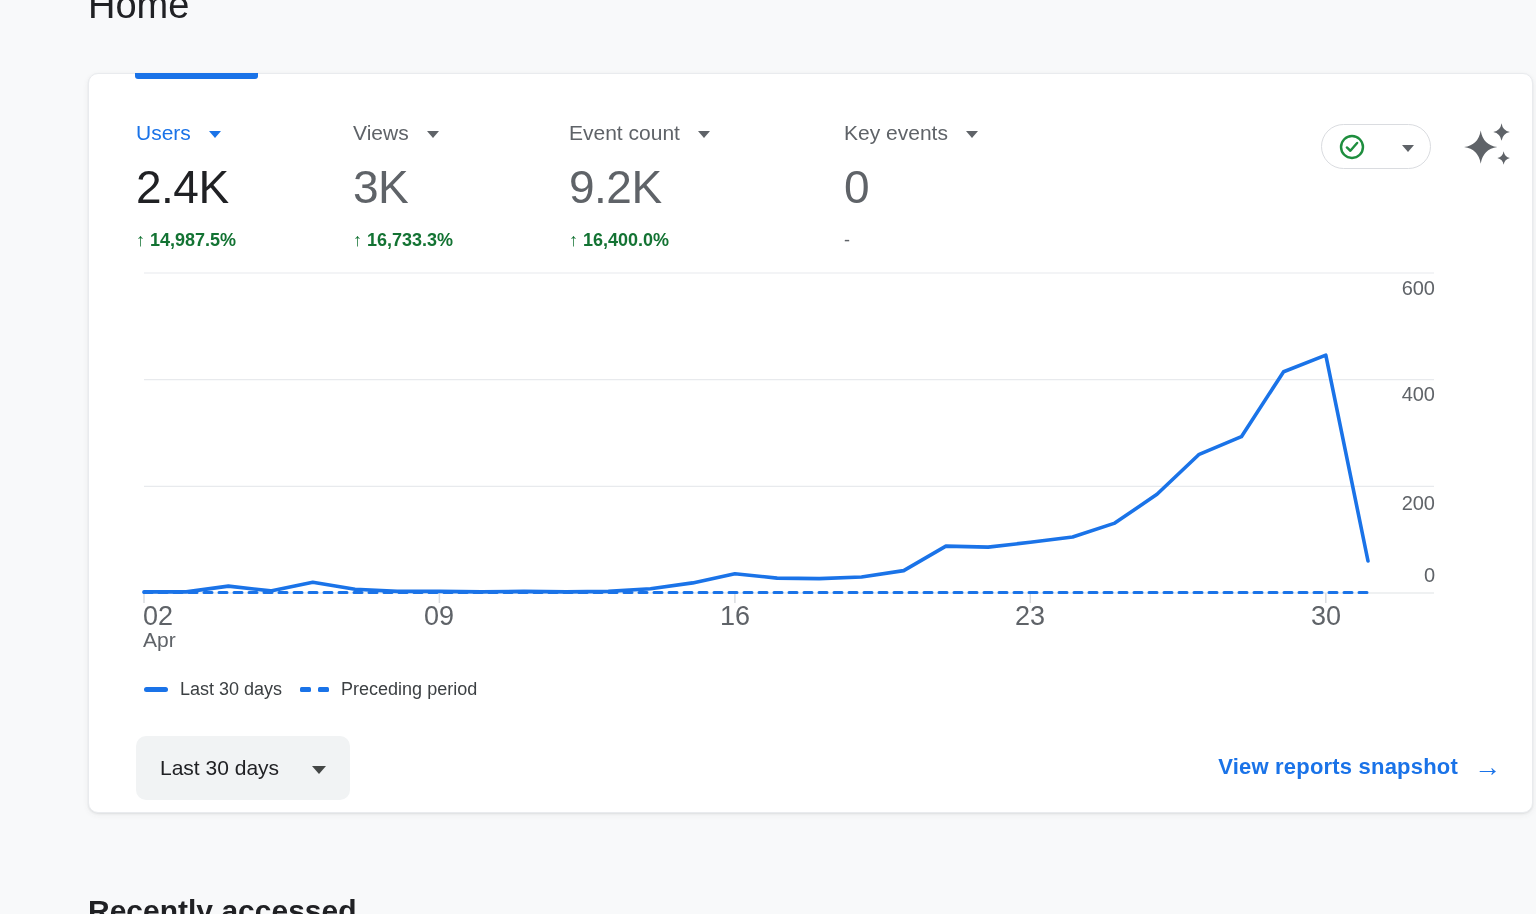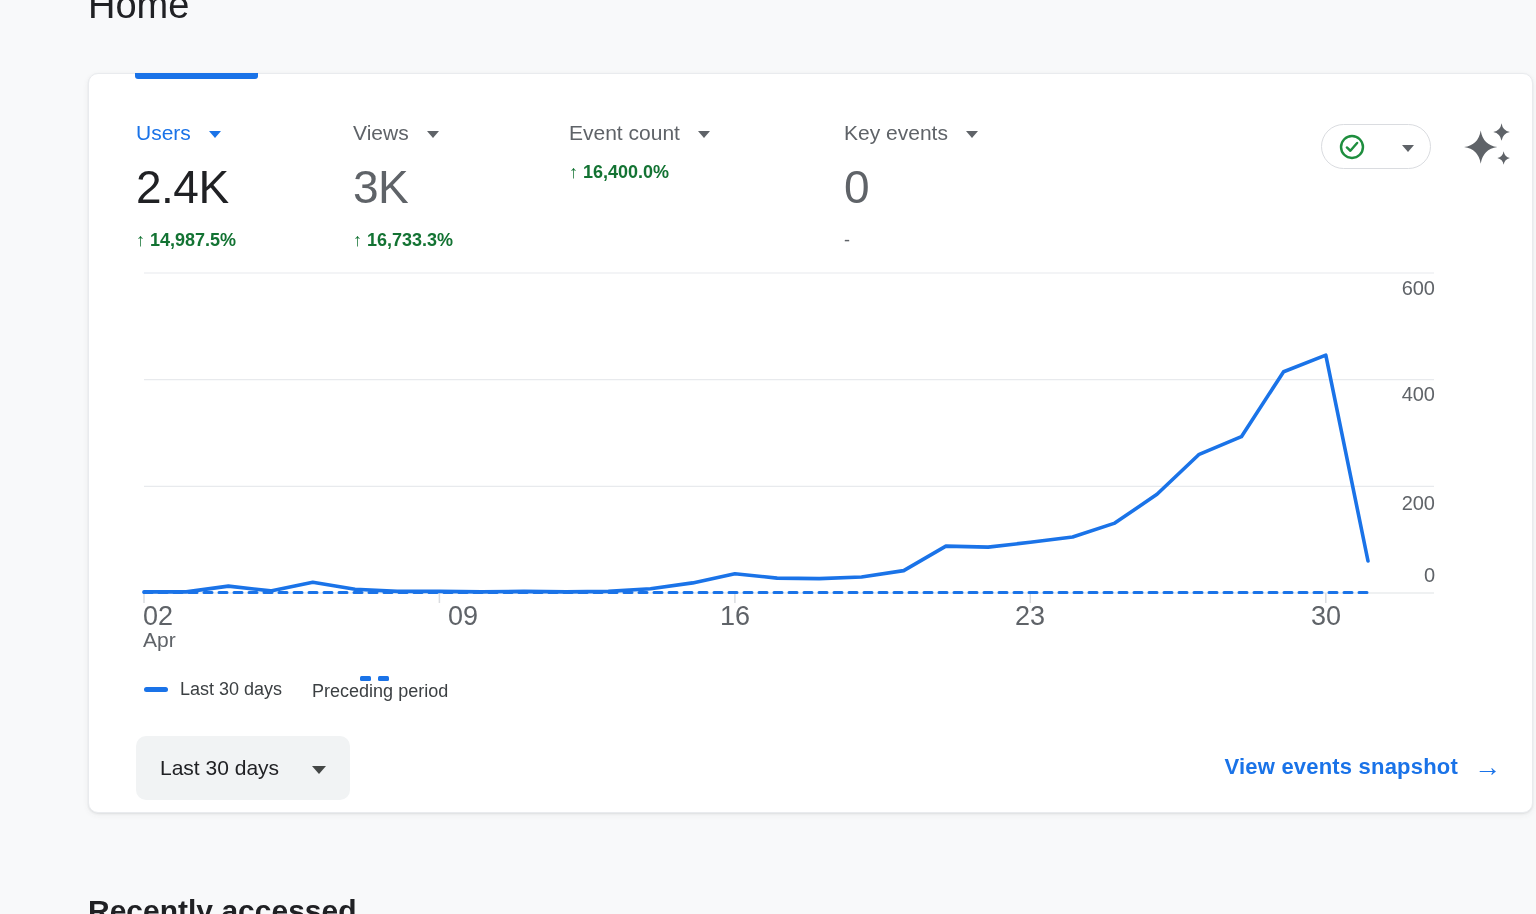--- a/index.html
+++ b/index.html
@@ -68,27 +68,27 @@
   .y-label {
     position:absolute; left:1296px; width:50px; text-align:right;
     font-size:20px; color:#5f6368; line-height:22px;
   }
   .y-label.t0 { top:203px; } .y-label.t1 { top:309px; }
   .y-label.t2 { top:418px; } .y-label.t3 { top:490px; }
   .x-label {
     position:absolute; top:530px; font-size:27px; color:#5f6368; line-height:24px;
   }
   .x-label.c { transform:translateX(-50%); }
-  .x-label.d0 { left:54px; } .x-label.d1 { left:350px;margin-left:24px; } .x-label.d2 { left:646px; }
+  .x-label.d0 { left:54px; } .x-label.d1 { left:350px; } .x-label.d2 { left:646px; }
   .x-label.d3 { left:941px; } .x-label.d4 { left:1237px;text-align:right; }
   .x-month { position:absolute; left:54px; top:554px; font-size:21px; color:#5f6368; }
   
   .legend { position:absolute; left:55px; top:602px; display:flex; align-items:center; height:26px; }
   .legend-item { display:flex; align-items:center; }
-  .legend-item + .legend-item { margin-left:18px;flex-direction:column; }
+  .legend-item + .legend-item { margin-left:18px; }
   .swatch-solid { width:24px; height:5px; border-radius:2.5px; background:#1a73e8; }
   .swatch-dashed { display:flex; gap:7px; }
   .swatch-dashed i { width:11px; height:5px; border-radius:1.5px; background:#1a73e8; }
   .legend-label { margin-left:12px; font-size:18px; color:#3c4043; }
   
   .range-button {
     position:absolute; left:47px; top:662px; width:214px; height:64px;
     background:#f1f3f4; border-radius:10px; display:flex; align-items:center;
     padding:0 24px; cursor:pointer;
   }
@@ -135,20 +135,21 @@
       <span class="up-arrow">↑</span>
       <span>16,733.3%</span>
     </div>
   </div>
 
   <div class="metric m2">
     <div class="metric-label-row">
       <span>Event count</span>
       <span class="caret"></span>
     </div>
+    <div class="metric-value">9.2K</div>
     <div class="metric-delta">
       <span class="up-arrow">↑</span>
       <span>16,400.0%</span>
     </div>
   </div>
 
   <div class="metric m3">
     <div class="metric-label-row">
       <span>Key events</span>
       <span class="caret"></span>
@@ -212,18 +213,18 @@
       <span class="legend-label">Preceding period</span>
     </div>
   </div>
 
   <div class="range-button">
     <span class="label">Last 30 days</span>
     <span class="caret"></span>
   </div>
 
   <div class="snapshot-link">
-    <span class="link-text">View events snapshot</span>
+    <span class="link-text">View reports snapshot</span>
     <span class="arrow">→</span>
   </div>
 </section>
 
 <h2 class="recently-heading">Recently accessed</h2>
 
 </body></html>

